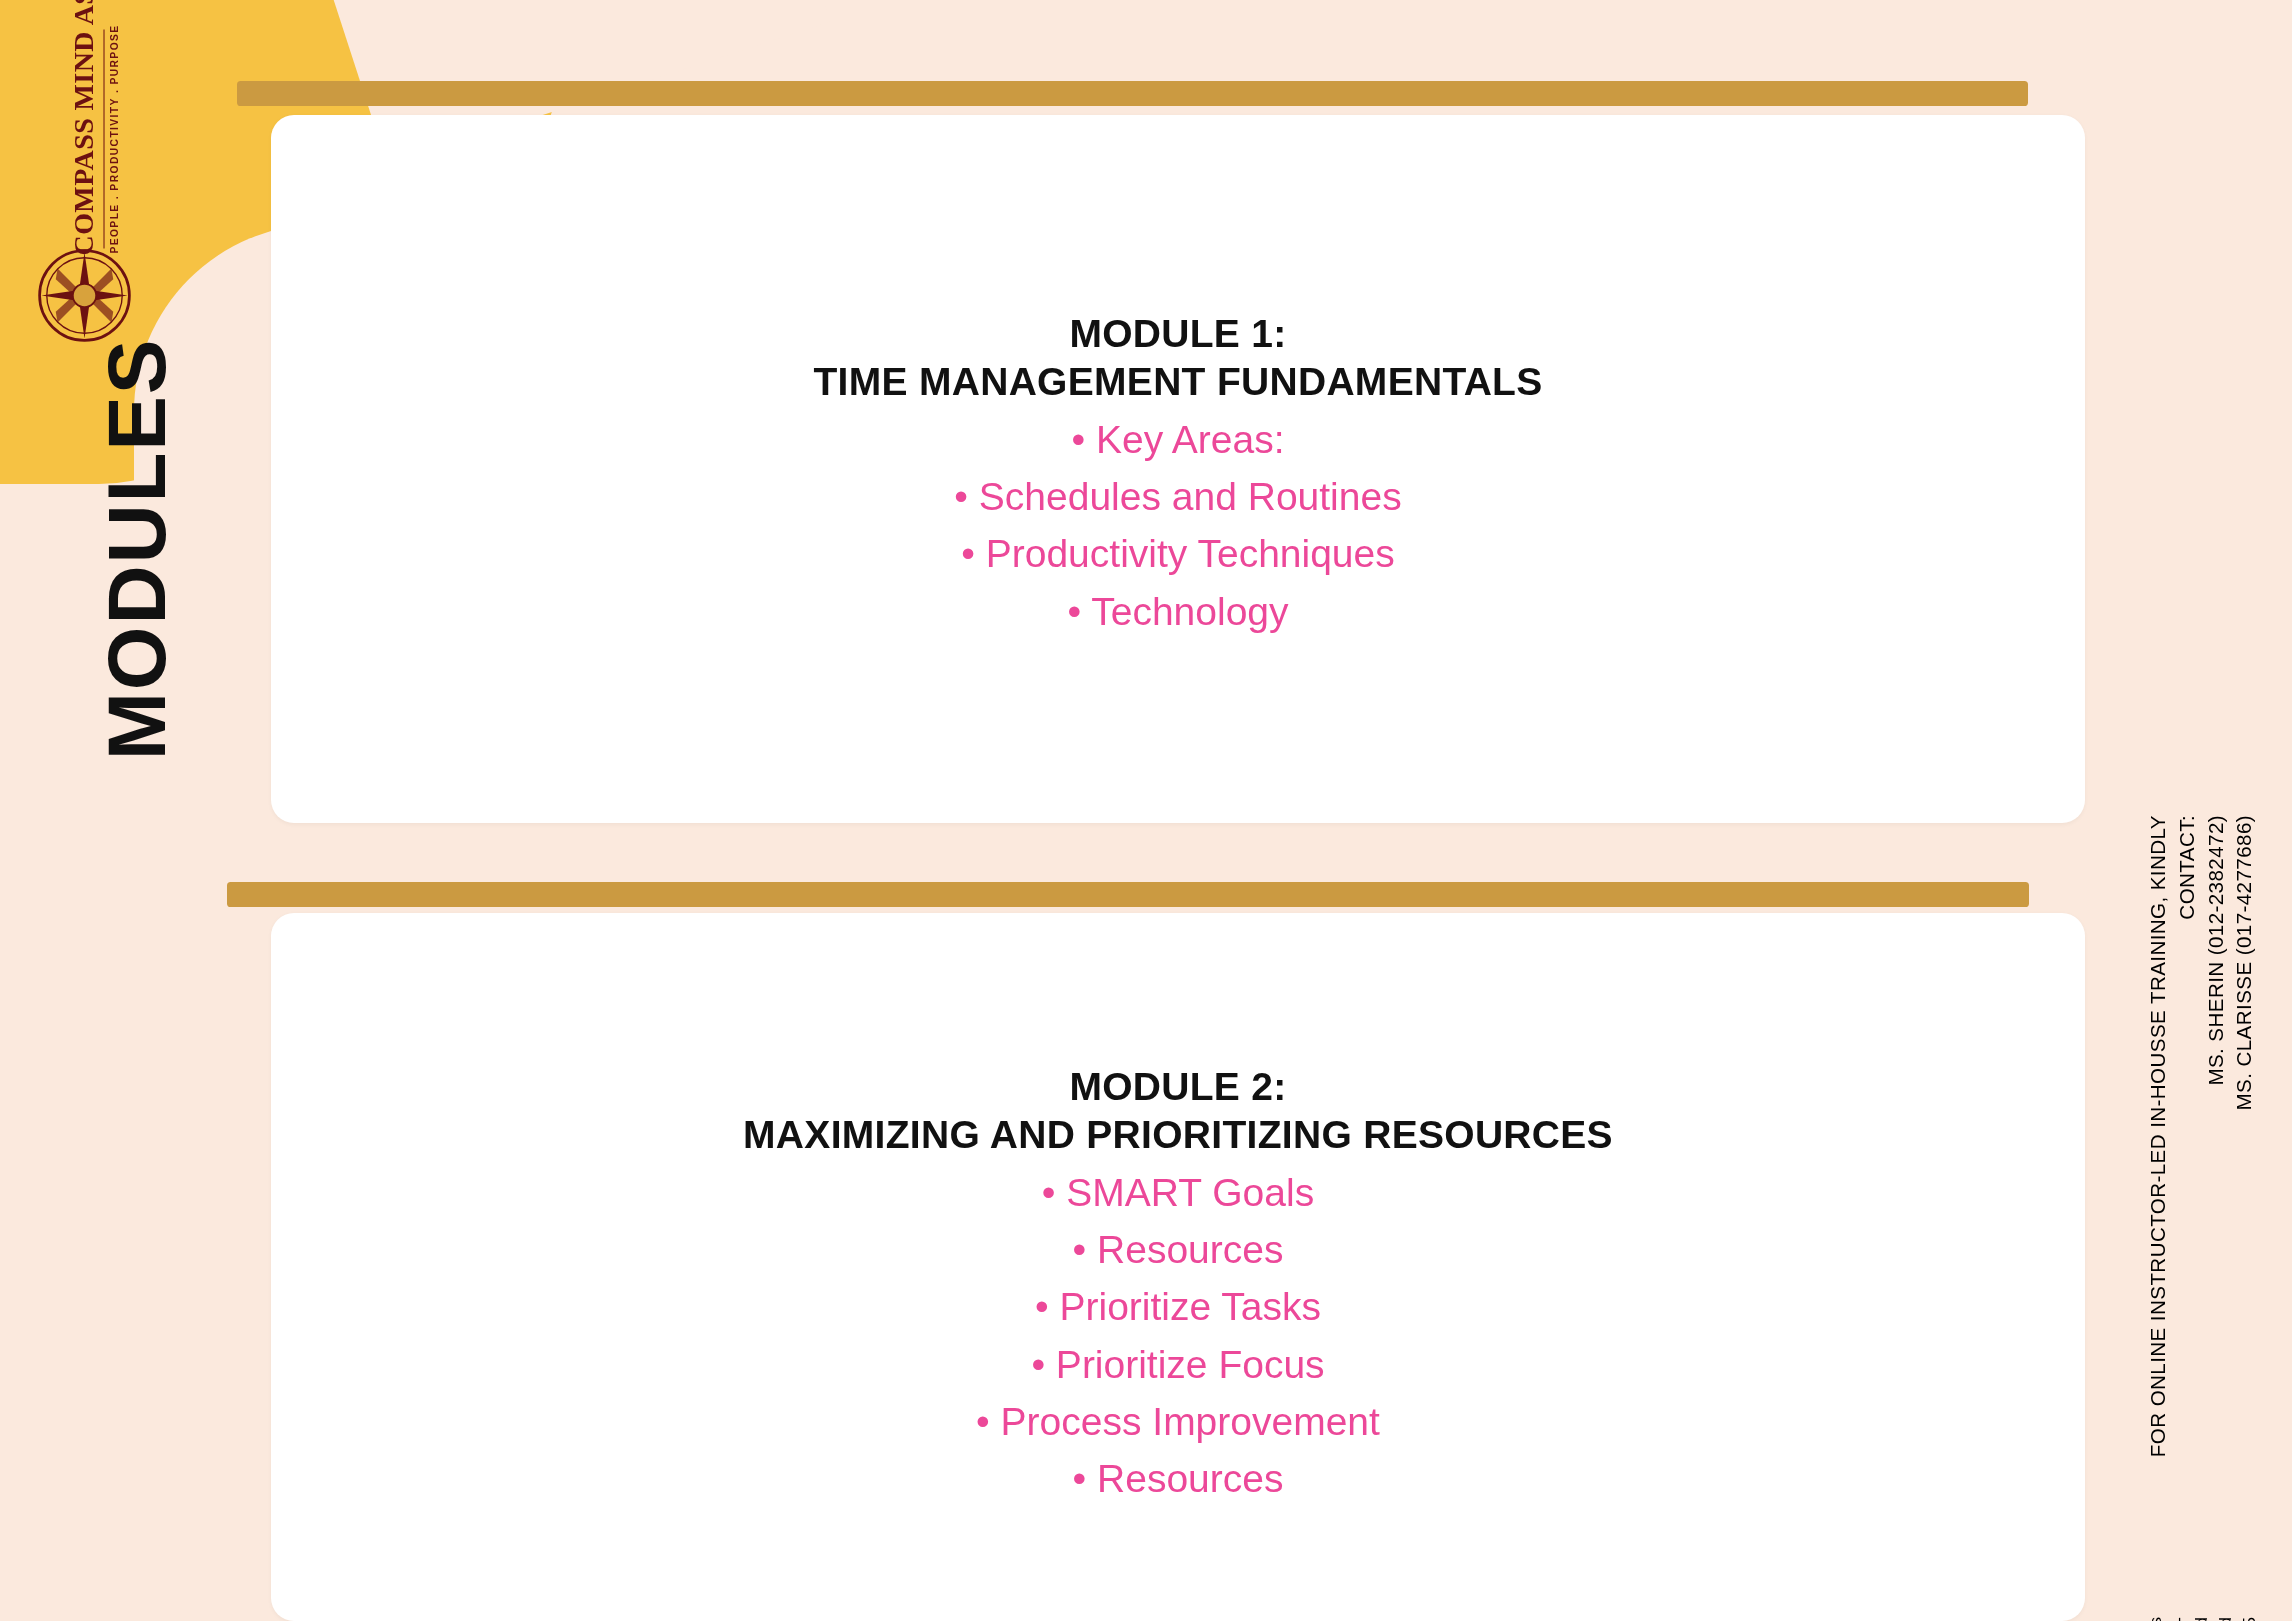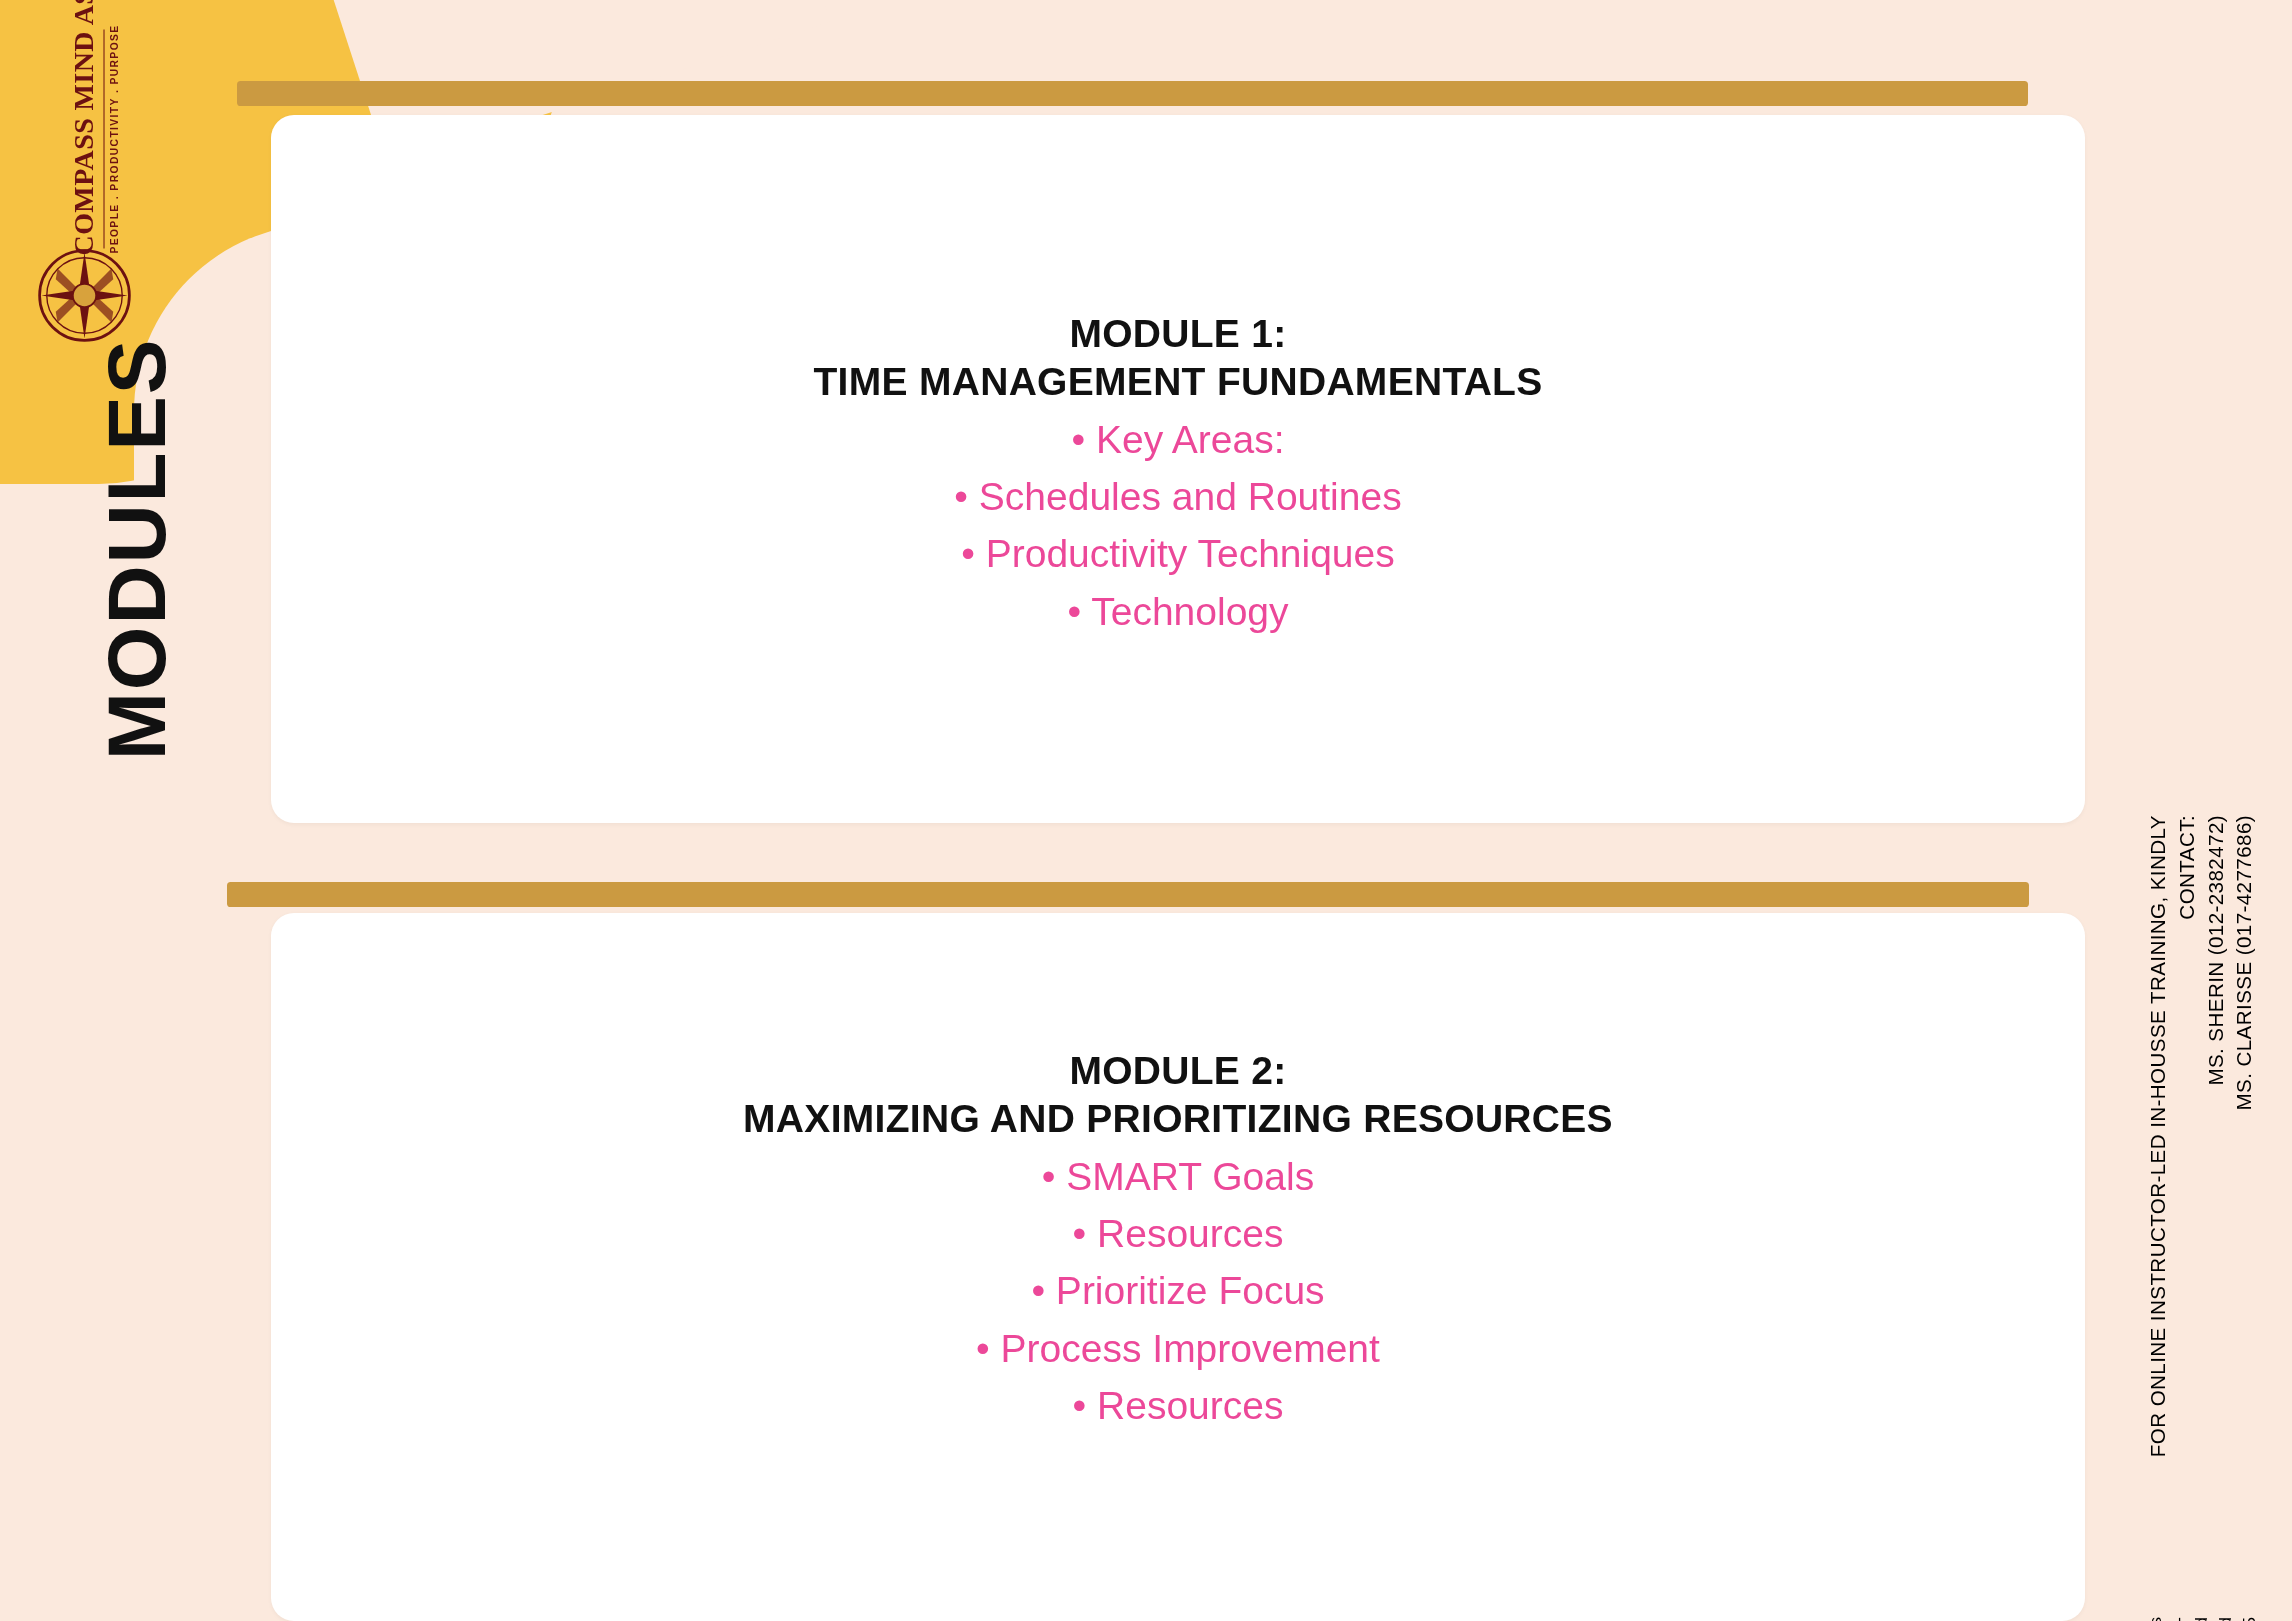--- a/index.html
+++ b/index.html
@@ -244,28 +244,29 @@
       <li>• Key Areas:</li>
       <li>• Schedules and Routines</li>
       <li>• Productivity Techniques</li>
       <li>• Technology</li>
     </ul>
   </div>
 </div>
 
 <div class="card-bar bar-2"></div>
 <div class="card card-2">
-  <div class="card-inner m2-inner" style="top:134px">
+  <div class="card-inner m2-inner" style="top:150px">
     <div class="module-title">
       <span>MODULE 2:</span>
       <span class="t2">MAXIMIZING AND PRIORITIZING RESOURCES</span>
     </div>
     <ul class="bullets">
       <li>• SMART Goals</li>
       <li>• Resources</li>
+      <li>• Prioritize Tasks</li>
       <li>• Prioritize Focus</li>
       <li>• Process Improvement</li>
       <li>• Resources</li>
     </ul>
   </div>
 </div>
 
 <div class="right-col">
 
   <div class="contact-block">

